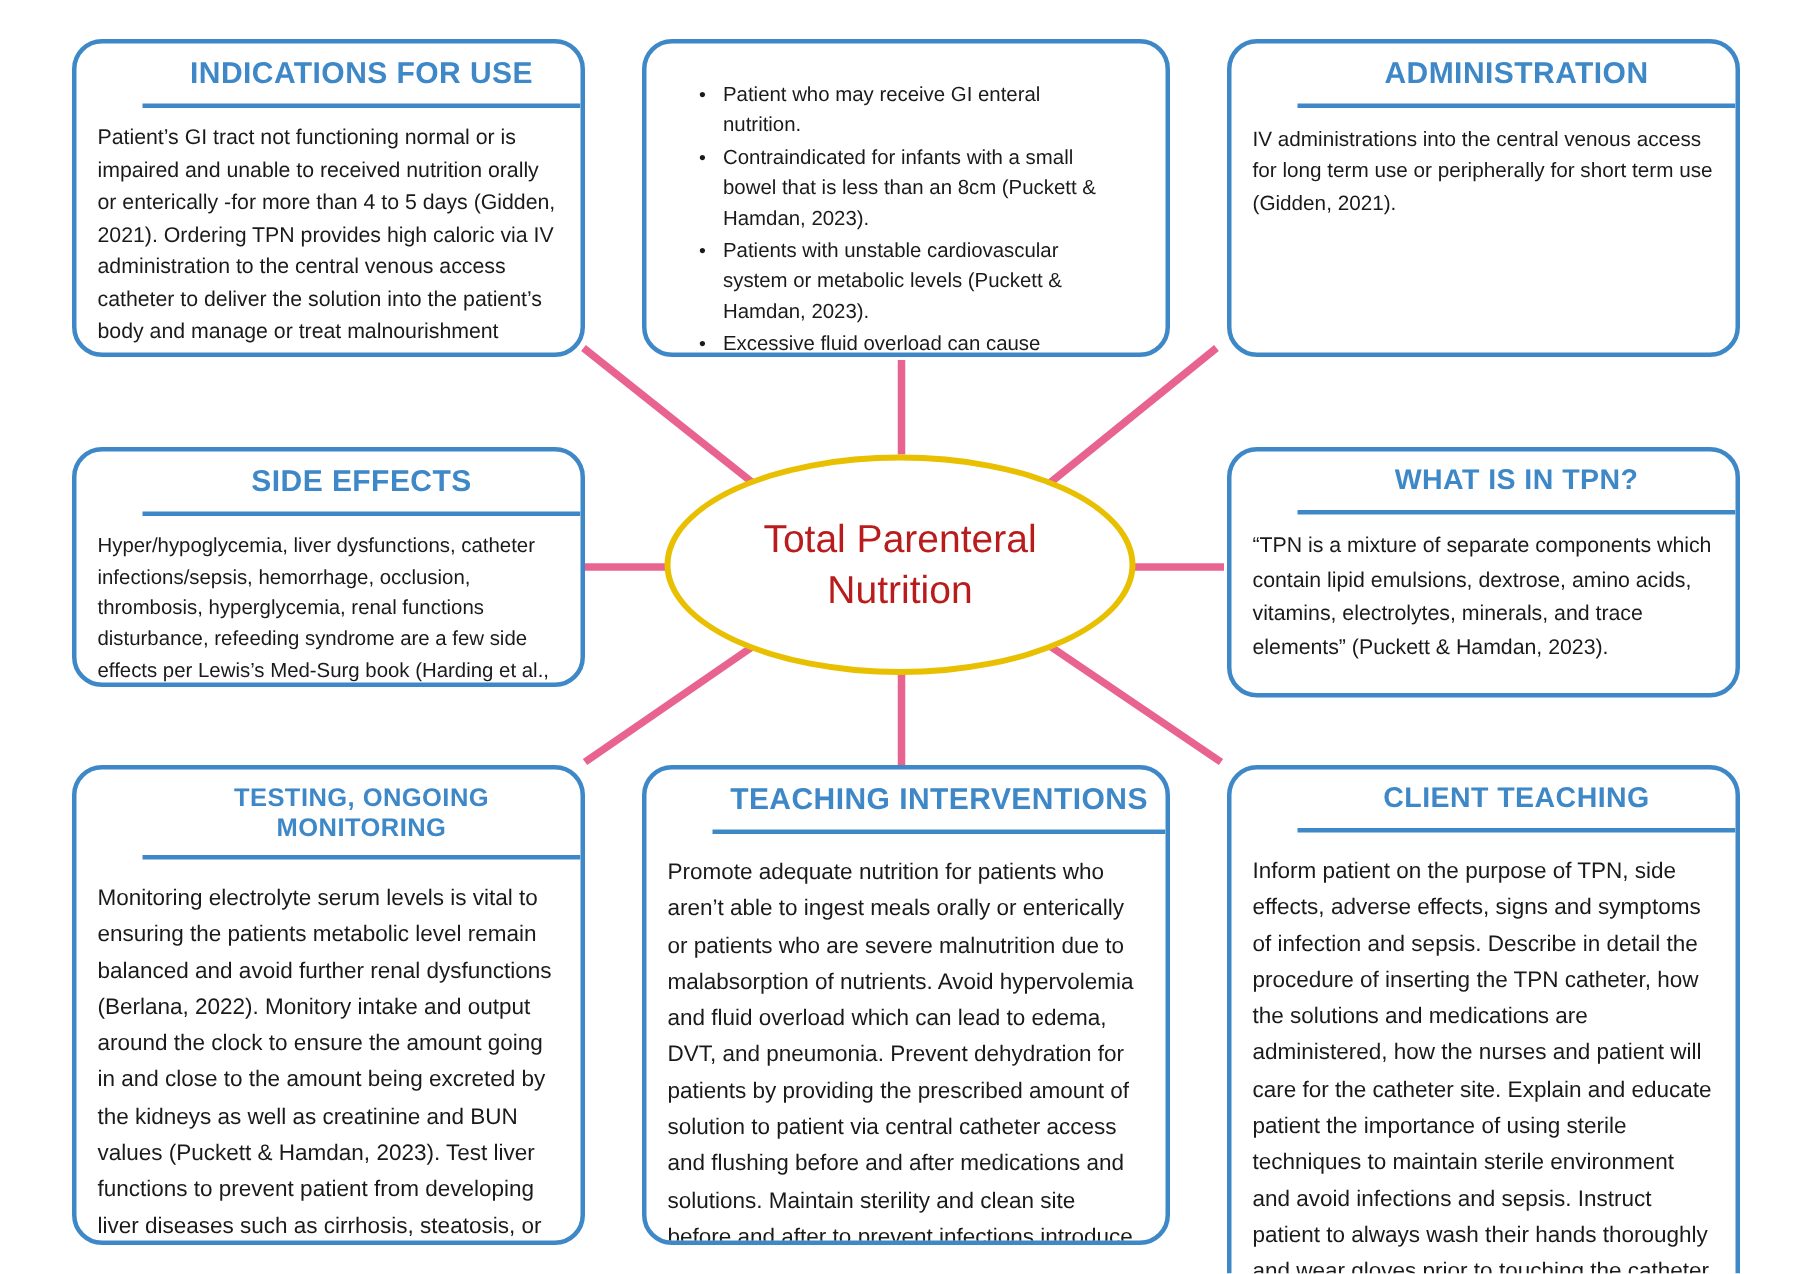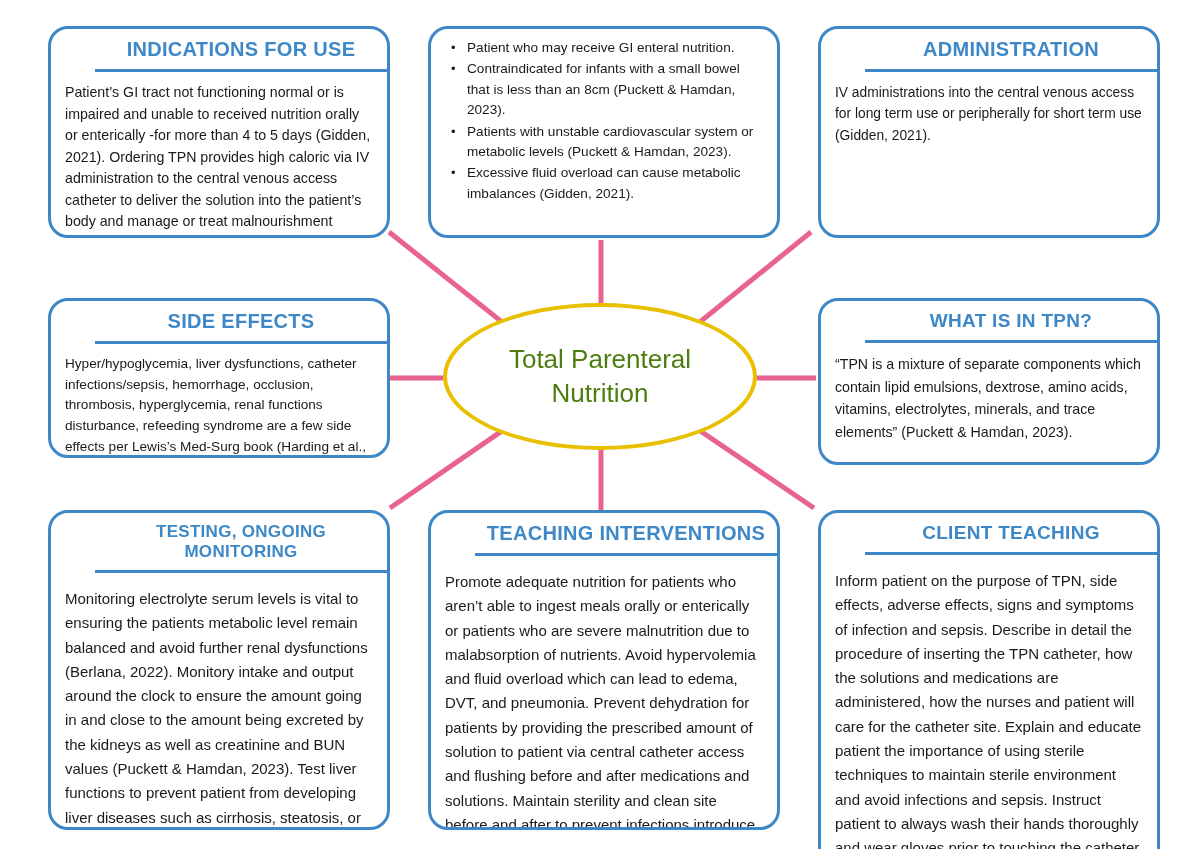--- a/index.html
+++ b/index.html
@@ -49,21 +49,21 @@
   }
   .node-body {
     flex: 1 1 auto;
     color: #1a1a1a;
     padding: 10px 14px 8px 14px;
   }
   .node-body p {
     margin: 0;
   }
   .bullets {
-    margin: 0;
+    margin: 15px;
     padding: 0 0 0 20px;
     list-style: none;
   }
   .bullets li {
     position: relative;
     margin: 0 0 1px 0;
     padding-left: 2px;
   }
   .bullets li::before {
     content: "\2022";
@@ -119,21 +119,21 @@
     border: 4px solid #E8C000;
     border-radius: 50%;
     background: #ffffff;
     z-index: 3;
     display: flex;
     align-items: center;
     justify-content: center;
     text-align: center;
   }
   #center-label {
-    color: #4d7c0f;
+    color: #b91c1c;
     font-size: 26px;
     line-height: 1.28;
     padding: 0 26px;
   }
 </style>
 </head>
 <body>
 
 <div id="canvas">
 

